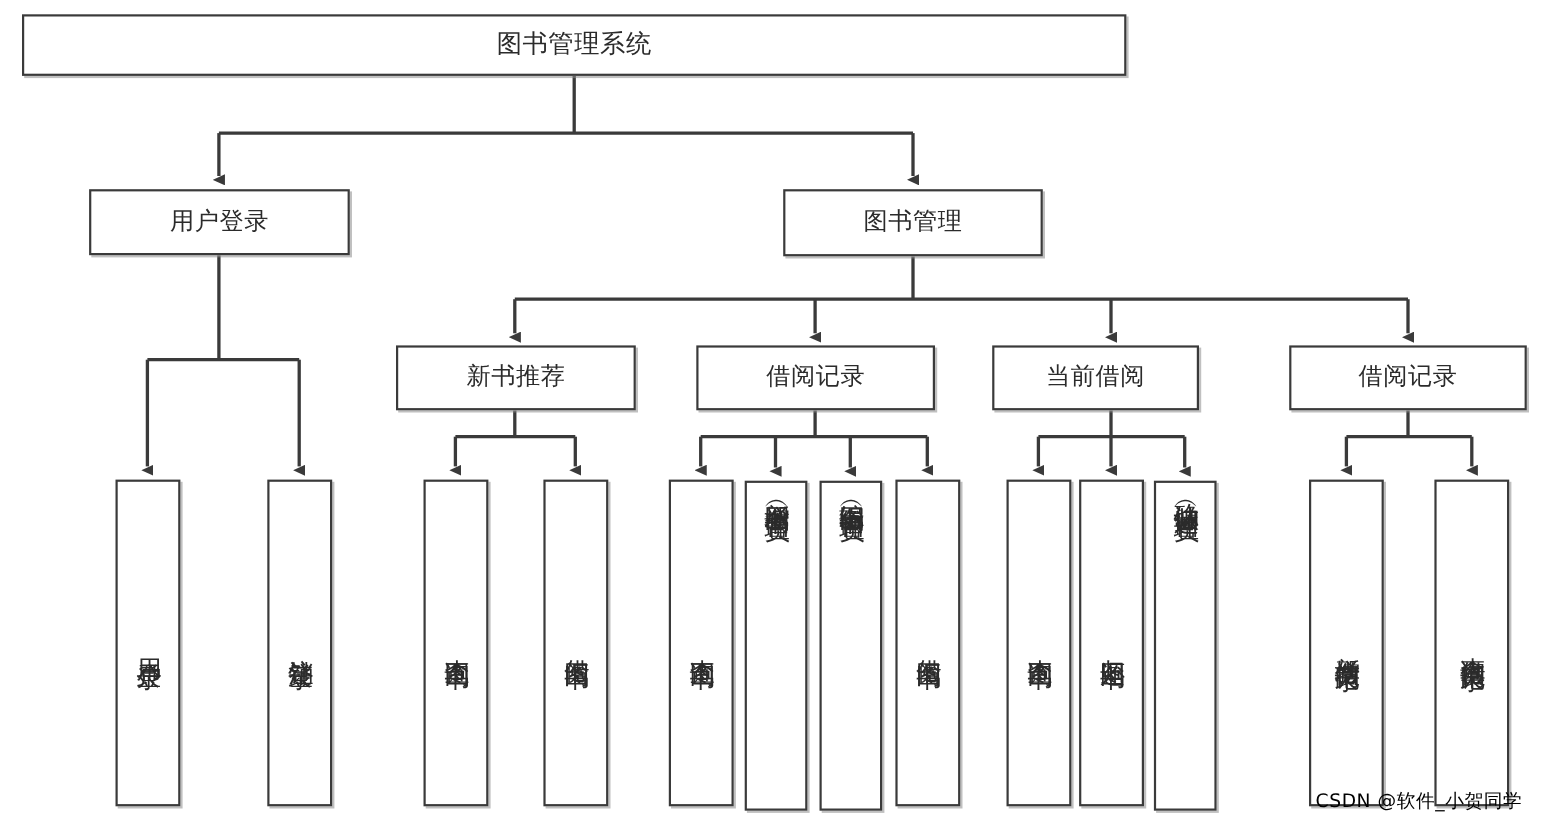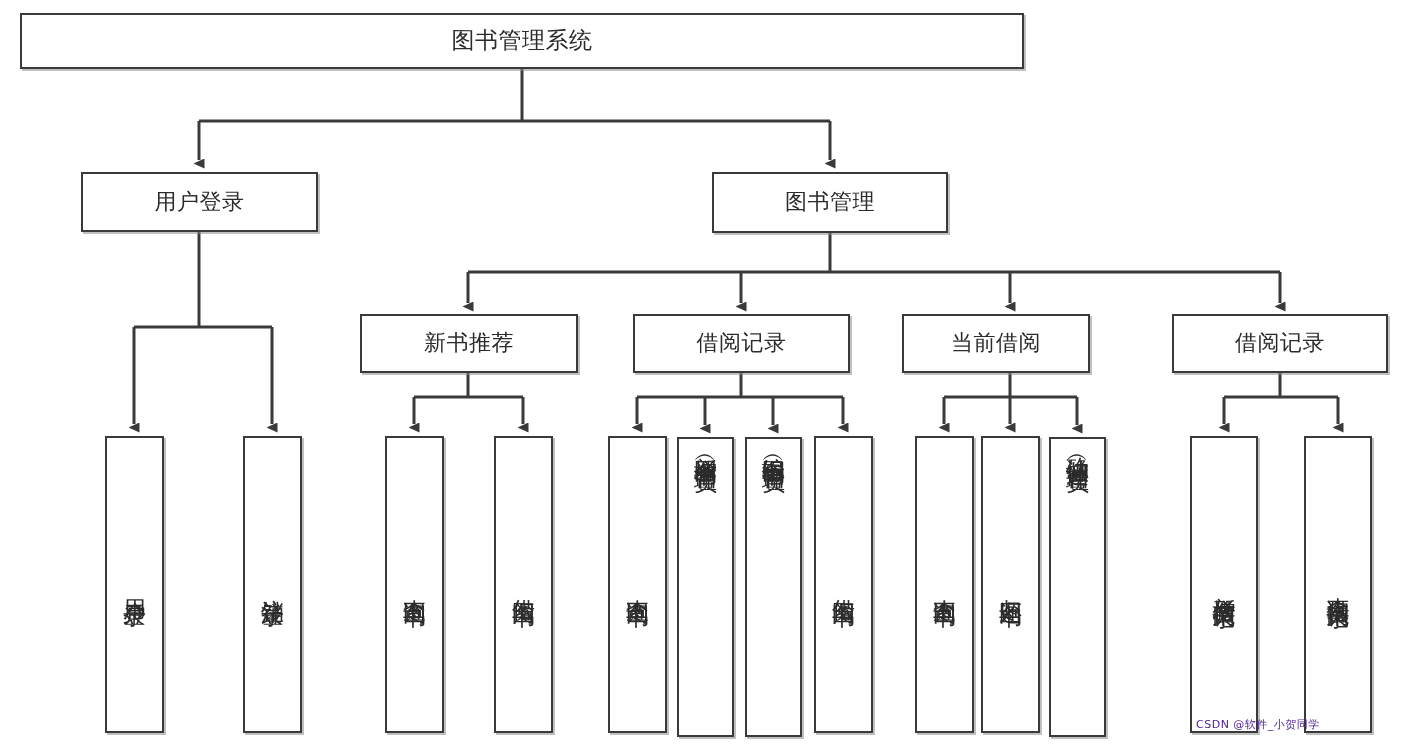--- a/index.html
+++ b/index.html
@@ -64,22 +64,22 @@
     font-size: 23px;
     line-height: 1.0;
     letter-spacing: 2px;
     white-space: pre;
   }
   .node.vert.centered {
     align-items: center;
   }
   .watermark {
     position: absolute;
-    font-size: 11px;
-    color: #4c1d95;
+    font-size: 17px;
+    color: #000000;
     white-space: nowrap;
     letter-spacing: 0.5px;
   }
 </style>
 </head>
 <body>
 
 <div id="canvas">
 
   <svg class="wires" viewBox="0 0 1405 747" xmlns="http://www.w3.org/2000/svg">

